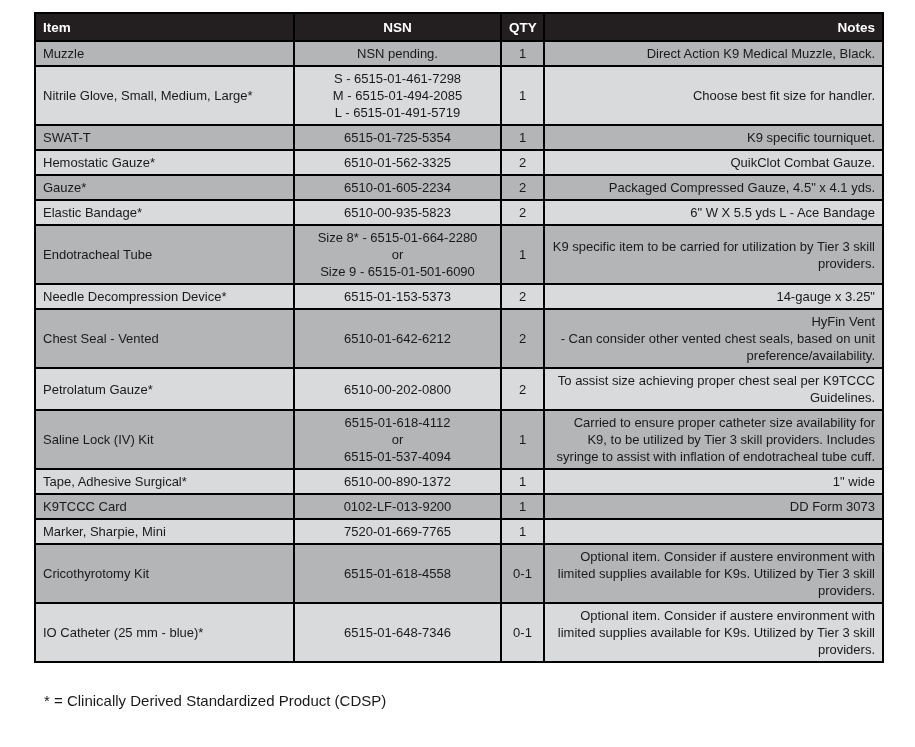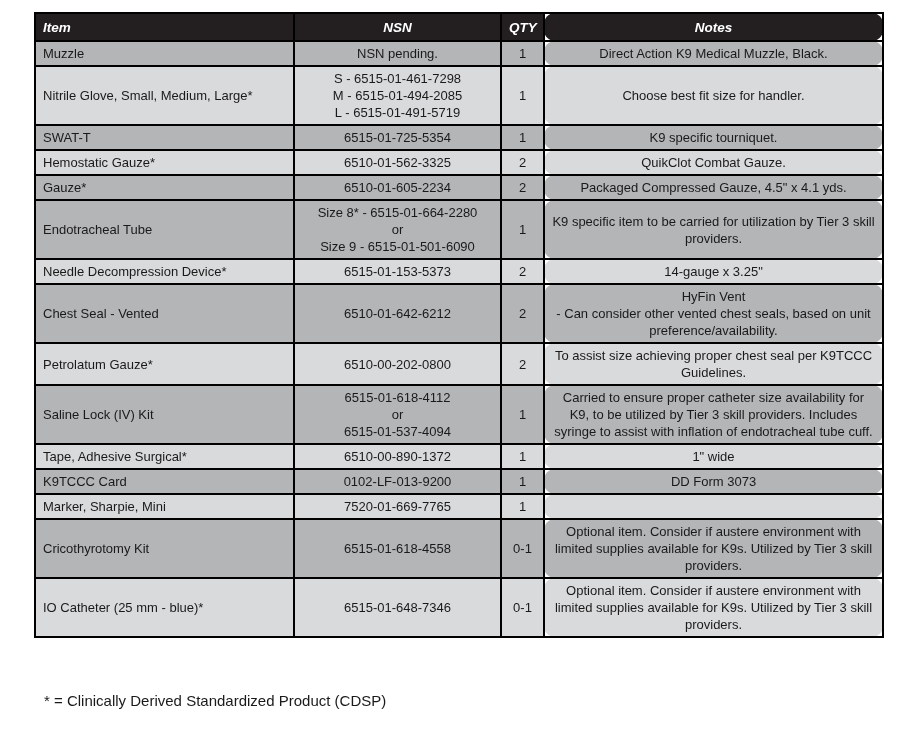--- a/index.html
+++ b/index.html
@@ -32,34 +32,33 @@
   table.kit-table col.c-notes { width: 339px; }
 
   table.kit-table th, table.kit-table td {
     border: 2px solid var(--border, #000000);
     padding: 3px 7px;
     vertical-align: middle;
     overflow: hidden;
   }
   thead tr {
     background: var(--header-bg, #231f20);
-    font-style: italic;
   }
   thead th {
     color: var(--header-text, #ffffff);
     font-weight: bold;
     font-size: 13.5px;
     border-color: var(--header-bg, #231f20);
     border-bottom-color: var(--border, #000000);
     height: 20px;
   }
   th.col-item, td.col-item   { text-align: left; }
   th.col-nsn,  td.col-nsn    { text-align: center; }
   th.col-qty,  td.col-qty    { text-align: center; padding-left: 2px; padding-right: 2px; margin-top: 20px; }
-  th.col-notes, td.col-notes { text-align: center; border-radius: 11px; }
+  th.col-notes, td.col-notes { text-align: right; }
 
   tbody tr.row-dark  { background: var(--row-dark,  #b3b5b7); }
   tbody tr.row-light { background: var(--row-light, #d9dadc); }
 
   td .cell-line { display: block; }
 
   .footnote {
     position: absolute;
     left: 44px;
     top: 692px;
@@ -152,20 +151,34 @@
           <td class="col-nsn">
             <span class="cell-line">6510-01-605-2234</span>
           </td>
           <td class="col-qty">
             <span class="cell-line">2</span>
           </td>
           <td class="col-notes">
             <span class="cell-line">Packaged Compressed Gauze, 4.5" x 4.1 yds.</span>
           </td>
         </tr>
+        <tr class="row-light">
+          <td class="col-item">
+            <span class="cell-line">Elastic Bandage*</span>
+          </td>
+          <td class="col-nsn">
+            <span class="cell-line">6510-00-935-5823</span>
+          </td>
+          <td class="col-qty">
+            <span class="cell-line">2</span>
+          </td>
+          <td class="col-notes">
+            <span class="cell-line">6" W X 5.5 yds L - Ace Bandage</span>
+          </td>
+        </tr>
         <tr class="row-dark">
           <td class="col-item">
             <span class="cell-line">Endotracheal Tube</span>
           </td>
           <td class="col-nsn">
             <span class="cell-line">Size 8* - 6515-01-664-2280</span>
             <span class="cell-line">or</span>
             <span class="cell-line">Size 9 - 6515-01-501-6090</span>
           </td>
           <td class="col-qty">

